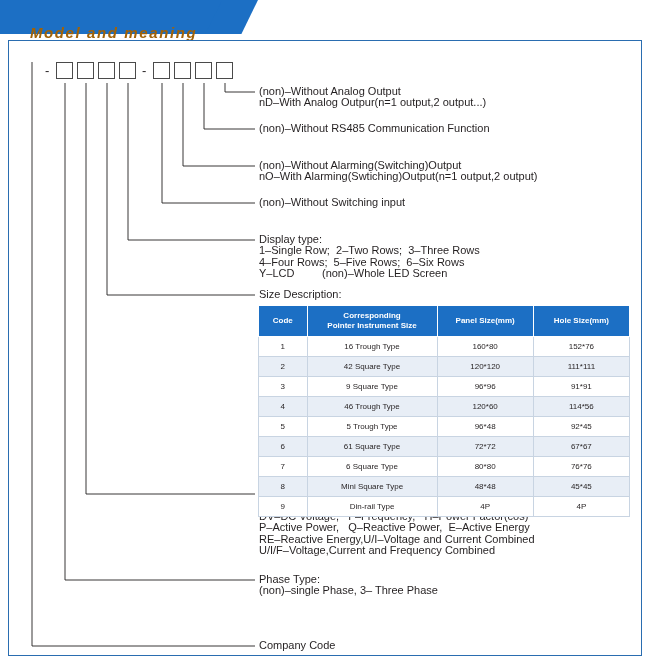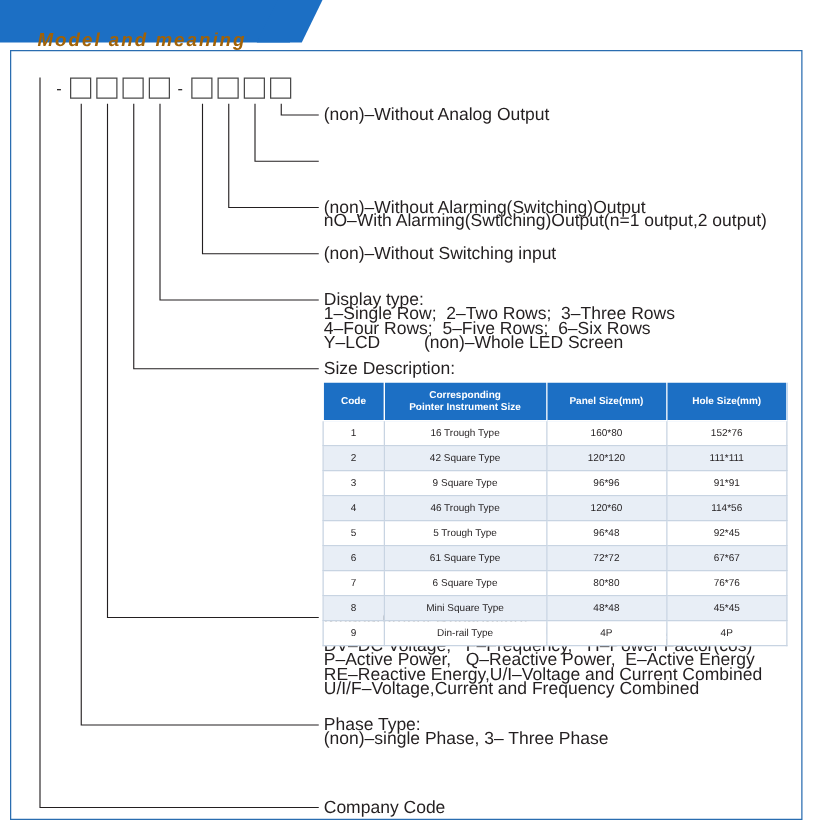--- a/index.html
+++ b/index.html
@@ -92,21 +92,21 @@
     left: 0;
     top: 0;
     width: 650px;
     height: 664px;
     pointer-events: none;
   }
 
   
   .ann {
     position: absolute;
-    font-size: 14px;
+    font-size: 11px;
     line-height: 11.4px;
     color: #231f20;
     white-space: pre;
   }
 
   
   .tbl-wrap {
     position: absolute;
     left: 258px;
     top: 305px;
@@ -186,23 +186,23 @@
     <path d="M107 83 L107 295 L255 295"></path>
 
     <path d="M86 83 L86 494 L255 494"></path>
 
     <path d="M65 83 L65 580 L255 580"></path>
 
     <path d="M32 62 L32 646 L255 646"></path>
   </g>
 </svg>
 
-<div class="ann" style="left:259px; top:86px;"><span>(non)–Without Analog Output</span><br></div>
-
-<div class="ann" style="left:259px; top:123px;"><br></div>
+<div class="ann" style="left:259px; top:86px;"><span>(non)–Without Analog Output</span><br><span>nD–With Analog Outpur(n=1 output,2 output...)</span></div>
+
+<div class="ann" style="left:259px; top:123px;"><span>(non)–Without RS485 Communication Function</span><br></div>
 
 <div class="ann" style="left:259px; top:160px;"><span>(non)–Without Alarming(Switching)Output</span><br><span>nO–With Alarming(Swtiching)Output(n=1 output,2 output)</span></div>
 
 <div class="ann" style="left:259px; top:197px;"><span>(non)–Without Switching input</span><br></div>
 
 <div class="ann" style="left:259px; top:234px;"><span>Display type:</span><br><span>1–Single Row;  2–Two Rows;  3–Three Rows</span><br><span>4–Four Rows;  5–Five Rows;  6–Six Rows</span><br><span>Y–LCD         (non)–Whole LED Screen</span></div>
 
 <div class="ann" style="left:259px; top:289px;"><span>Size Description:</span></div>
 
 <div class="ann" style="left:259px; top:488px;"><span>Measurement Description:</span><br><span>AA–AC Current,    DA–DC Current, AV–AC Voltage</span><br><span>DV–DC Voltage,   F–Frequency,   H–Power Factor(cos)</span><br><span>P–Active Power,   Q–Reactive Power,  E–Active Energy</span><br><span>RE–Reactive Energy,U/I–Voltage and Current Combined</span><br><span>U/I/F–Voltage,Current and Frequency Combined</span></div>

